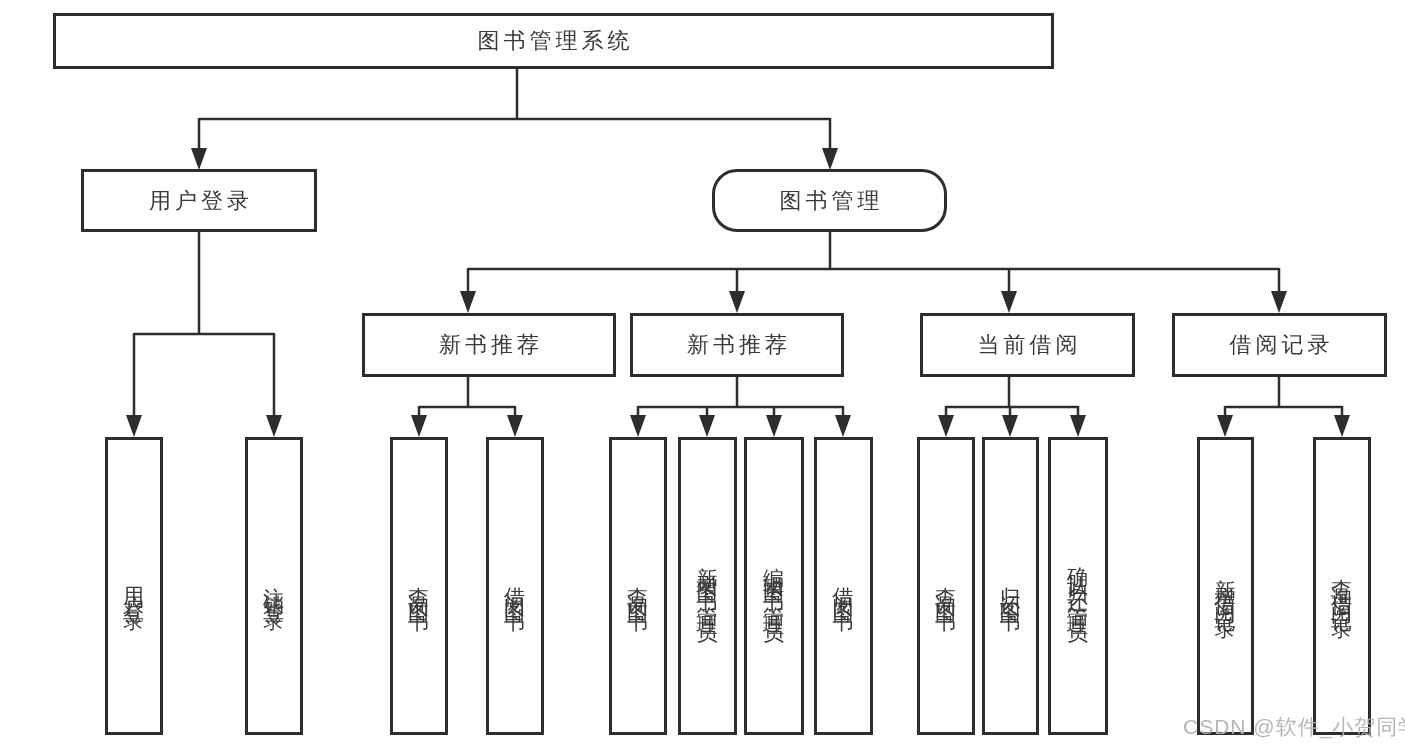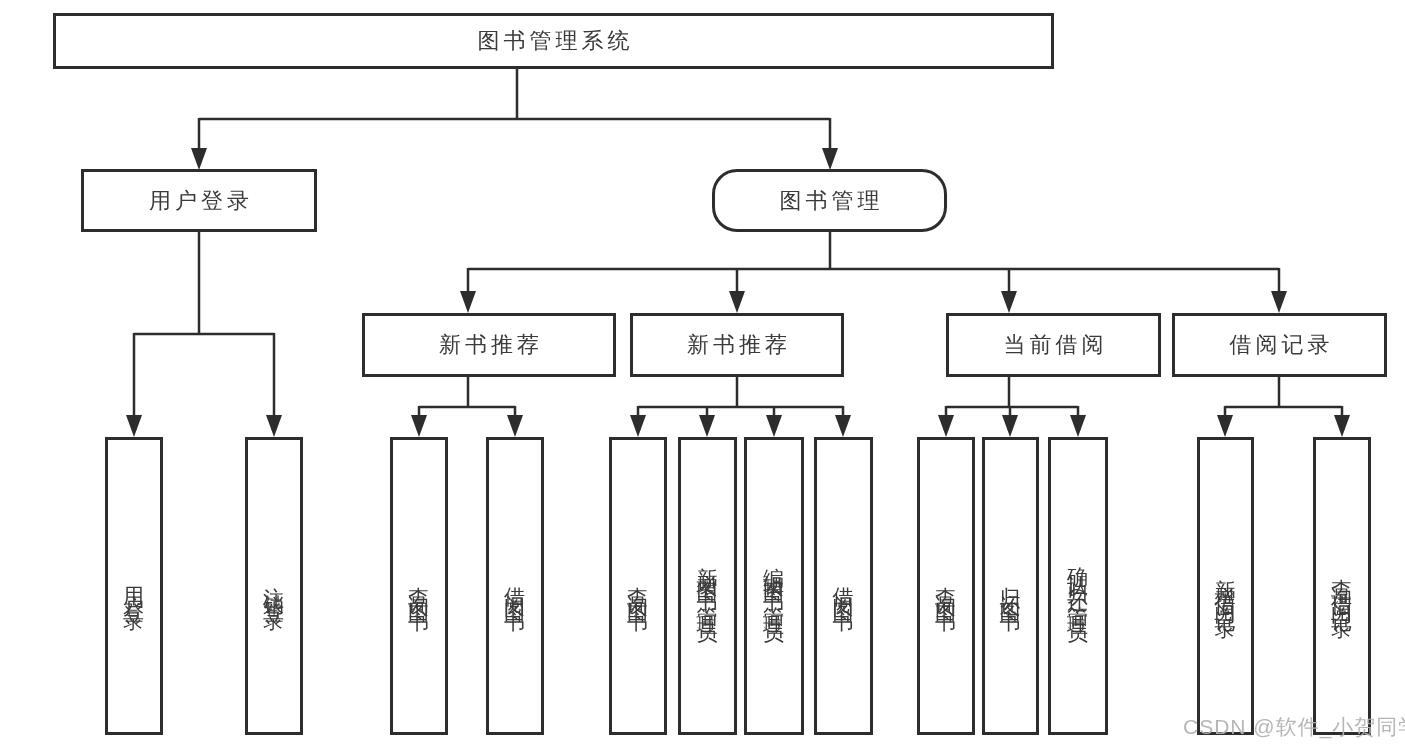--- a/index.html
+++ b/index.html
@@ -82,21 +82,21 @@
 <div class="node lvl" style="left:712px;top:169px;width:235px;border-radius:25px;">
   <span class="h-label">图书管理</span>
 </div>
 
 <div class="node lvl" style="left:362px;top:313px;width:254px;height:64px;">
   <span class="h-label">新书推荐</span>
 </div>
 <div class="node lvl" style="left:630px;top:313px;width:214px;height:64px;">
   <span class="h-label">新书推荐</span>
 </div>
-<div class="node lvl" style="left:946px;top:313px;width:215px;height:64px;">
+<div class="node lvl" style="left:920px;top:313px;width:215px;height:64px;">
   <span class="h-label">当前借阅</span>
 </div>
 <div class="node lvl" style="left:1172px;top:313px;width:215px;height:64px;">
   <span class="h-label">借阅记录</span>
 </div>
 
 <div class="node leaf" style="left:105px;width:58px;">
   <span class="vtext">用户登录</span>
 </div>
 <div class="node leaf" style="left:245px;width:58px;">

